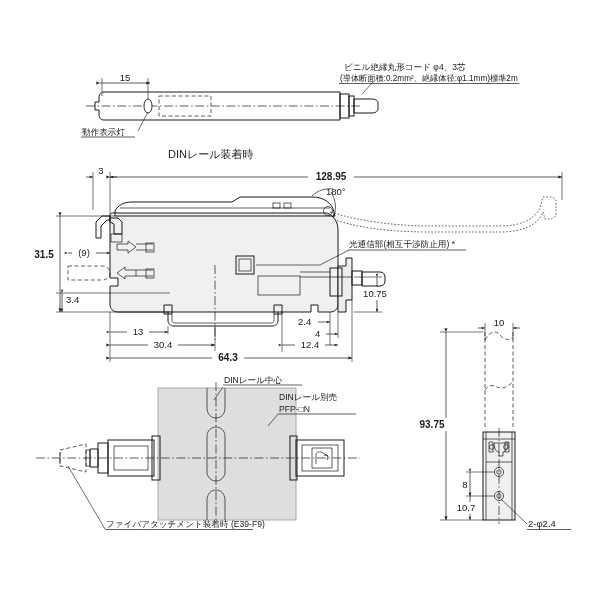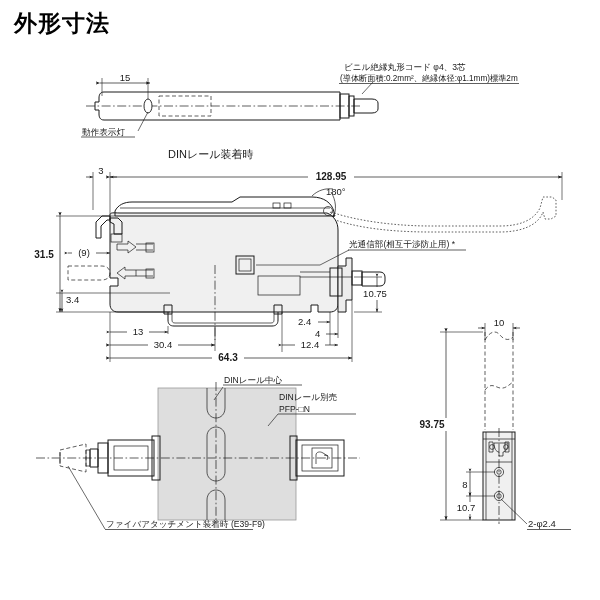--- a/index.html
+++ b/index.html
@@ -60,21 +60,20 @@
   .body-fill2 { fill: #ededed; stroke: #1a1a1a; stroke-width: 1; }
   .rail-fill { fill: #dedede; stroke: #9a9a9a; stroke-width: 0.8; }
   .lead { stroke: #1a1a1a; stroke-width: 0.65; fill: none; }
   .under { stroke: #1a1a1a; stroke-width: 0.7; }
 </style>
 </head>
 <body>
 
 <div id="page">
 
-  <div id="page-title">外形寸法</div>
 
   <svg id="drawing" viewBox="0 0 600 600">
 
     <defs>
       <marker id="ar" markerWidth="7" markerHeight="7" refX="6.2" refY="2.6" orient="auto">
         <path d="M0,0.3 L6.4,2.6 L0,4.9 L1.6,2.6 Z" fill="#1a1a1a"></path>
       </marker>
       <marker id="arS" markerWidth="6" markerHeight="6" refX="5.3" refY="2.2" orient="auto">
         <path d="M0,0.3 L5.4,2.2 L0,4.1 L1.3,2.2 Z" fill="#1a1a1a"></path>
       </marker>

